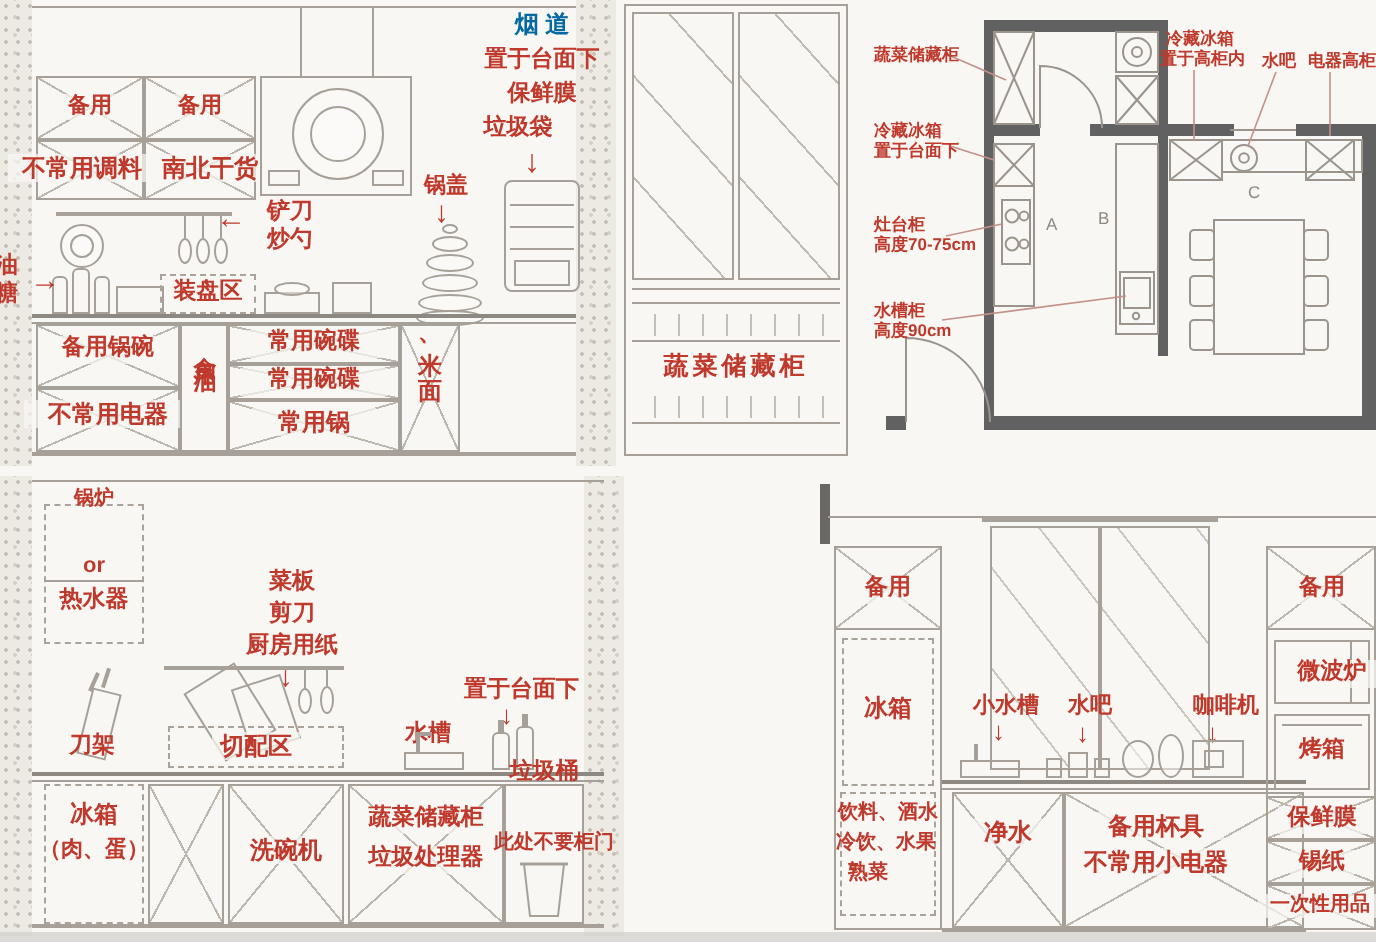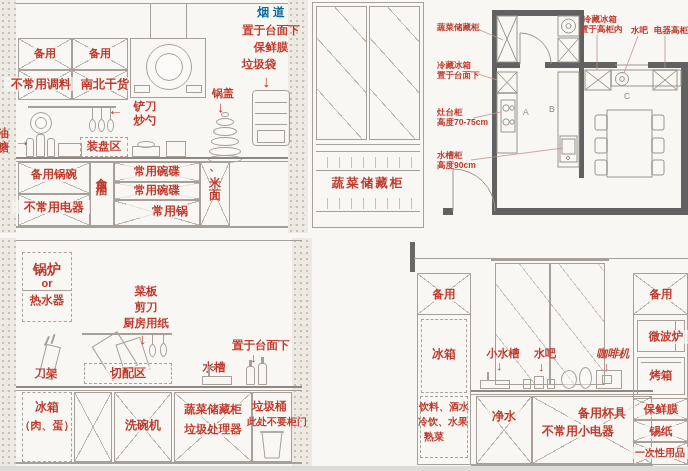--- a/index.html
+++ b/index.html
@@ -109,21 +109,21 @@
   <div class="xbox" style="left:18px;top:194px;width:72px;height:32px;"></div>
   <div class="lbl" style="left:20px;top:168px;width:68px;font-size:11.5px;">备用锅碗</div>
   <div class="lbl" style="left:12px;top:200px;width:84px;font-size:12px;">不常用电器</div>
   <div class="box" style="left:90px;top:162px;width:24px;height:64px;"></div>
   <div class="vlbl" style="left:95px;top:169px;font-size:11.5px;letter-spacing:3px;">食用油</div>
   <div class="xbox" style="left:114px;top:162px;width:86px;height:20px;"></div>
   <div class="xbox" style="left:114px;top:182px;width:86px;height:18px;"></div>
   <div class="xbox" style="left:114px;top:200px;width:86px;height:26px;"></div>
   <div class="lbl" style="left:120px;top:165px;width:74px;font-size:11.5px;">常用碗碟</div>
   <div class="lbl" style="left:120px;top:184px;width:74px;font-size:11.5px;">常用碗碟</div>
-  <div class="lbl" style="left:126px;top:204px;width:62px;font-size:12px;text-align:right;">常用锅</div>
+  <div class="lbl" style="left:126px;top:204px;width:62px;font-size:12px;">常用锅</div>
   <div class="xbox" style="left:200px;top:162px;width:30px;height:64px;"></div>
   <div class="vlbl" style="left:209px;top:166px;font-size:12px;letter-spacing:1px;">米、面</div>
   <div class="ln" style="left:16px;top:226px;width:272px;height:2px;"></div>
 
   <div class="lbl dk" style="left:249px;top:5px;width:44px;font-size:12px;font-weight:700;">烟 道</div>
   <div class="lbl nobg" style="left:242px;top:24px;width:58px;font-size:11.5px;">置于台面下</div>
   <div class="lbl nobg" style="left:242px;top:41px;width:58px;font-size:11.5px;">保鲜膜</div>
   <div class="lbl nobg" style="left:230px;top:58px;width:58px;font-size:11.5px;">垃圾袋</div>
   <div class="arrow ar-d" style="left:262px;top:74px;font-size:16px;"></div>
   <div class="box" style="left:252px;top:90px;width:38px;height:56px;border-radius:4px;"></div>
@@ -223,21 +223,21 @@
     <g fill="#8f897f" font-size="8.5">
       <text x="88" y="115">A</text>
       <text x="114" y="112">B</text>
       <text x="189" y="99">C</text>
     </g>
   </svg>
 
   <div class="ln" style="left:16px;top:240px;width:286px;height:1px;"></div>
 
   <div class="dashbox" style="left:22px;top:252px;width:50px;height:70px;"></div>
-  <div class="lbl nobg" style="left:24px;top:261px;width:46px;font-size:14px;">锅炉</div>
+  <div class="lbl nobg" style="left:24px;top:244px;width:46px;font-size:10px;">锅炉</div>
   <div class="lbl nobg" style="left:24px;top:277px;width:46px;font-size:11px;">or</div>
   <div class="ln" style="left:22px;top:290px;width:50px;height:1px;"></div>
   <div class="lbl nobg" style="left:24px;top:294px;width:46px;font-size:11.5px;">热水器</div>
 
   <div class="lbl nobg" style="left:118px;top:285px;width:56px;font-size:11.5px;">菜板</div>
   <div class="lbl nobg" style="left:118px;top:301px;width:56px;font-size:11.5px;">剪刀</div>
   <div class="lbl nobg" style="left:118px;top:317px;width:56px;font-size:11.5px;">厨房用纸</div>
   <div class="arrow ar-d" style="left:139px;top:331px;font-size:15px;"></div>
 
   <div class="ln" style="left:82px;top:333px;width:90px;height:2px;"></div>
@@ -274,21 +274,21 @@
   <div class="dashbox" style="left:22px;top:392px;width:50px;height:70px;"></div>
   <div class="lbl nobg" style="left:26px;top:400px;width:42px;font-size:12px;">冰箱</div>
   <div class="lbl nobg" style="left:12px;top:419px;width:70px;font-size:11px;">（肉、蛋）</div>
   <div class="xbox" style="left:74px;top:392px;width:38px;height:70px;"></div>
   <div class="xbox" style="left:114px;top:392px;width:58px;height:70px;"></div>
   <div class="lbl" style="left:117px;top:418px;width:52px;font-size:12px;">洗碗机</div>
   <div class="xbox" style="left:174px;top:392px;width:78px;height:70px;"></div>
   <div class="lbl" style="left:182px;top:403px;width:62px;font-size:11.5px;">蔬菜储藏柜</div>
   <div class="lbl" style="left:176px;top:423px;width:74px;font-size:11.5px;">垃圾处理器</div>
   <div class="box" style="left:252px;top:392px;width:40px;height:70px;"></div>
-  <div class="lbl nobg" style="left:252px;top:400px;width:20px;font-size:11.5px;">垃圾桶</div>
+  <div class="lbl nobg" style="left:252px;top:380px;width:40px;font-size:11.5px;">垃圾桶</div>
   <div class="lbl nobg" style="left:247px;top:416px;width:50px;font-size:10px;">此处不要柜门</div>
   <svg style="position:absolute;left:258px;top:430px;" width="28" height="30" viewBox="0 0 28 30">
     <path d="M4 2 L24 2 L21 28 L7 28 Z" fill="none" stroke="#a6a098" stroke-width="1"></path>
     <line x1="2" y1="2" x2="26" y2="2" stroke="#a6a098" stroke-width="1.5"></line>
   </svg>
   <div class="ln" style="left:16px;top:462px;width:286px;height:2px;"></div>
 
   <div class="abs" style="left:410px;top:242px;width:5px;height:30px;background:#6b6863;"></div>
   <div class="ln" style="left:414px;top:258px;width:274px;height:1px;"></div>
 
@@ -303,40 +303,40 @@
   <div class="lbl nobg" style="left:417px;top:431px;width:34px;font-size:10px;">熟菜</div>
 
   <div class="ln" style="left:491px;top:259px;width:118px;height:2px;"></div>
   <div class="box win" style="left:495px;top:263px;width:110px;height:122px;border-width:1.5px;"></div>
   <div class="ln" style="left:549px;top:263px;width:2px;height:122px;"></div>
 
   <div class="lbl nobg" style="left:482px;top:347px;width:42px;font-size:11px;">小水槽</div>
   <div class="arrow ar-d" style="left:496px;top:359px;font-size:13px;"></div>
   <div class="lbl nobg" style="left:530px;top:347px;width:30px;font-size:11px;">水吧</div>
   <div class="arrow ar-d" style="left:538px;top:360px;font-size:13px;"></div>
-  <div class="lbl nobg" style="left:592px;top:347px;width:42px;font-size:11px;font-style:italic;">咖啡机</div>
+  <div class="lbl nobg" style="left:592px;top:347px;width:42px;font-size:11px;">咖啡机</div>
   <div class="arrow ar-d" style="left:603px;top:360px;font-size:13px;"></div>
 
   <div class="box" style="left:480px;top:380px;width:30px;height:9px;"></div>
   <div class="ln" style="left:487px;top:372px;width:1.5px;height:8px;"></div>
   <div class="box" style="left:523px;top:379px;width:8px;height:10px;"></div>
   <div class="box" style="left:534px;top:376px;width:10px;height:13px;"></div>
   <div class="box" style="left:547px;top:379px;width:8px;height:10px;"></div>
   <div class="ell" style="left:561px;top:370px;width:16px;height:19px;"></div>
   <div class="ell" style="left:579px;top:367px;width:13px;height:22px;"></div>
   <div class="box" style="left:596px;top:370px;width:26px;height:19px;"></div>
   <div class="box" style="left:602px;top:375px;width:10px;height:9px;"></div>
 
   <div class="lnd" style="left:471px;top:390px;width:182px;height:2px;"></div>
   <div class="ln" style="left:471px;top:394px;width:182px;height:1px;"></div>
 
   <div class="xbox" style="left:476px;top:396px;width:56px;height:68px;"></div>
   <div class="lbl" style="left:487px;top:409px;width:34px;font-size:12px;">净水</div>
   <div class="xbox" style="left:532px;top:396px;width:120px;height:68px;"></div>
-  <div class="lbl" style="left:568px;top:406px;width:68px;font-size:12px;">备用杯具</div>
+  <div class="lbl" style="left:544px;top:406px;width:68px;font-size:12px;">备用杯具</div>
   <div class="lbl" style="left:534px;top:424px;width:88px;font-size:12px;">不常用小电器</div>
   <div class="ln" style="left:471px;top:464px;width:182px;height:2px;"></div>
 
   <div class="box" style="left:633px;top:273px;width:55px;height:192px;"></div>
   <div class="xbox" style="left:633px;top:273px;width:55px;height:42px;"></div>
   <div class="lbl" style="left:644px;top:288px;width:34px;font-size:11.5px;">备用</div>
   <div class="box" style="left:637px;top:320px;width:48px;height:32px;"></div>
   <div class="ln" style="left:675px;top:320px;width:1px;height:32px;"></div>
   <div class="lbl" style="left:644px;top:330px;width:44px;font-size:11.5px;">微波炉</div>
   <div class="box" style="left:637px;top:357px;width:48px;height:38px;"></div>

